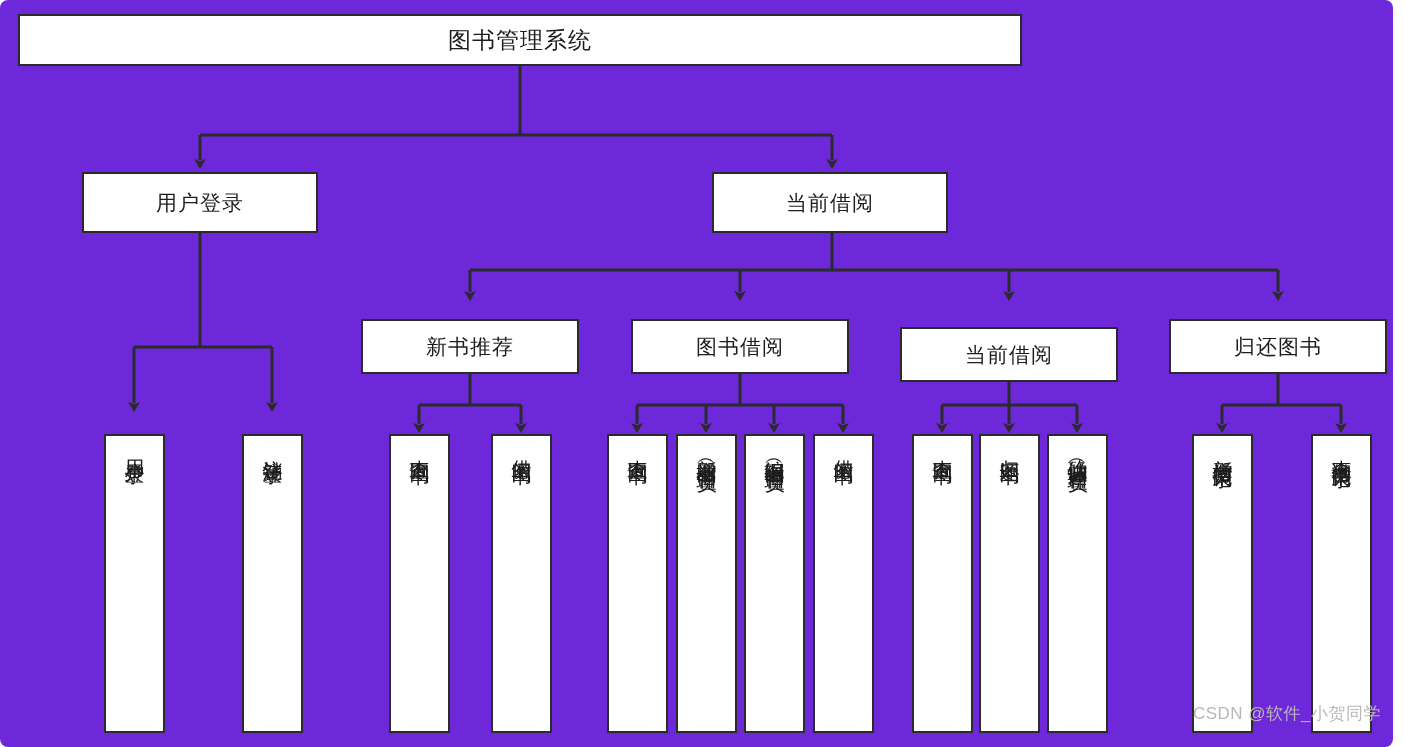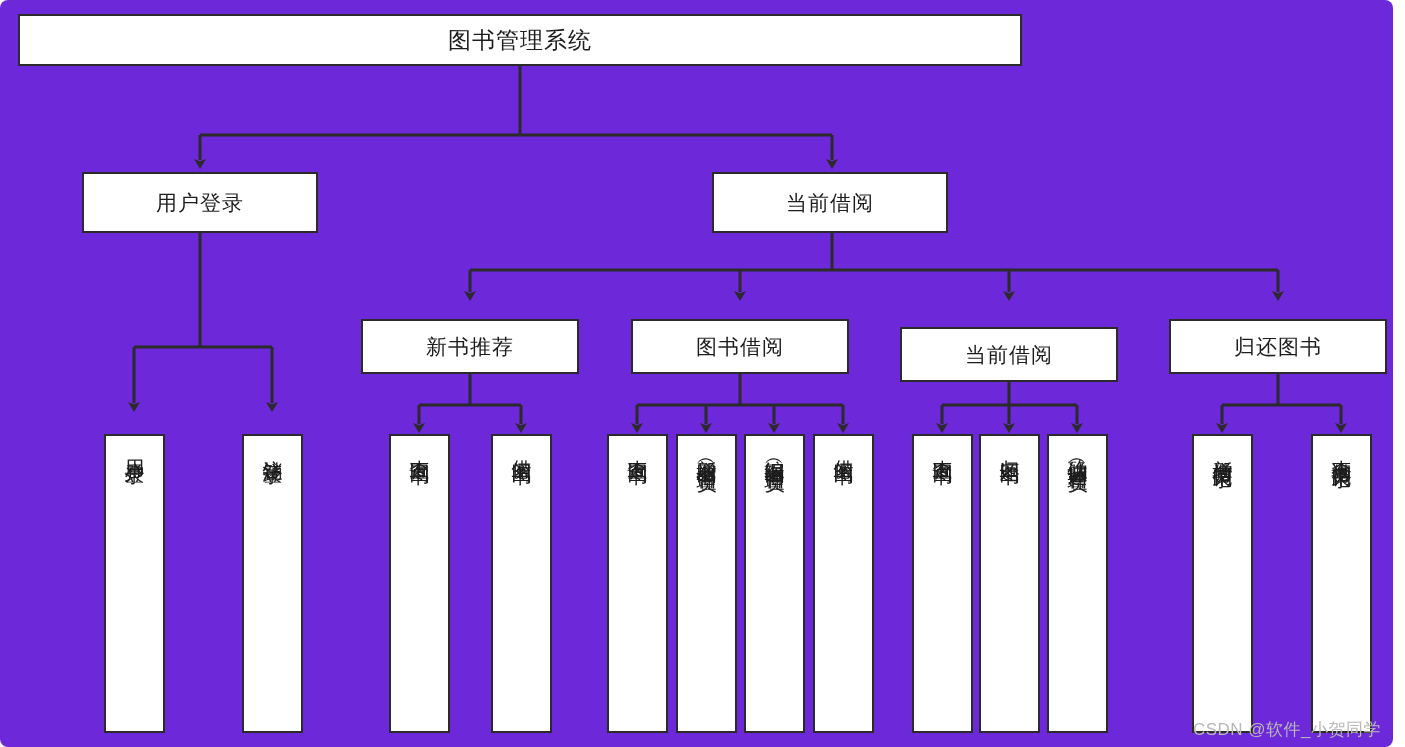--- a/index.html
+++ b/index.html
@@ -59,21 +59,21 @@
     white-space: nowrap;
     color: #1d1d1d;
   }
   .hlabel {
     white-space: nowrap;
     letter-spacing: 1px;
   }
   #watermark {
     position: absolute;
     right: 12px;
-    bottom: 6px;
+    bottom: 22px;
     font-size: 17px;
     color: #b8b8b8;
     letter-spacing: 0.5px;
     z-index: 5;
     white-space: nowrap;
   }
 </style>
 </head>
 <body>
 

